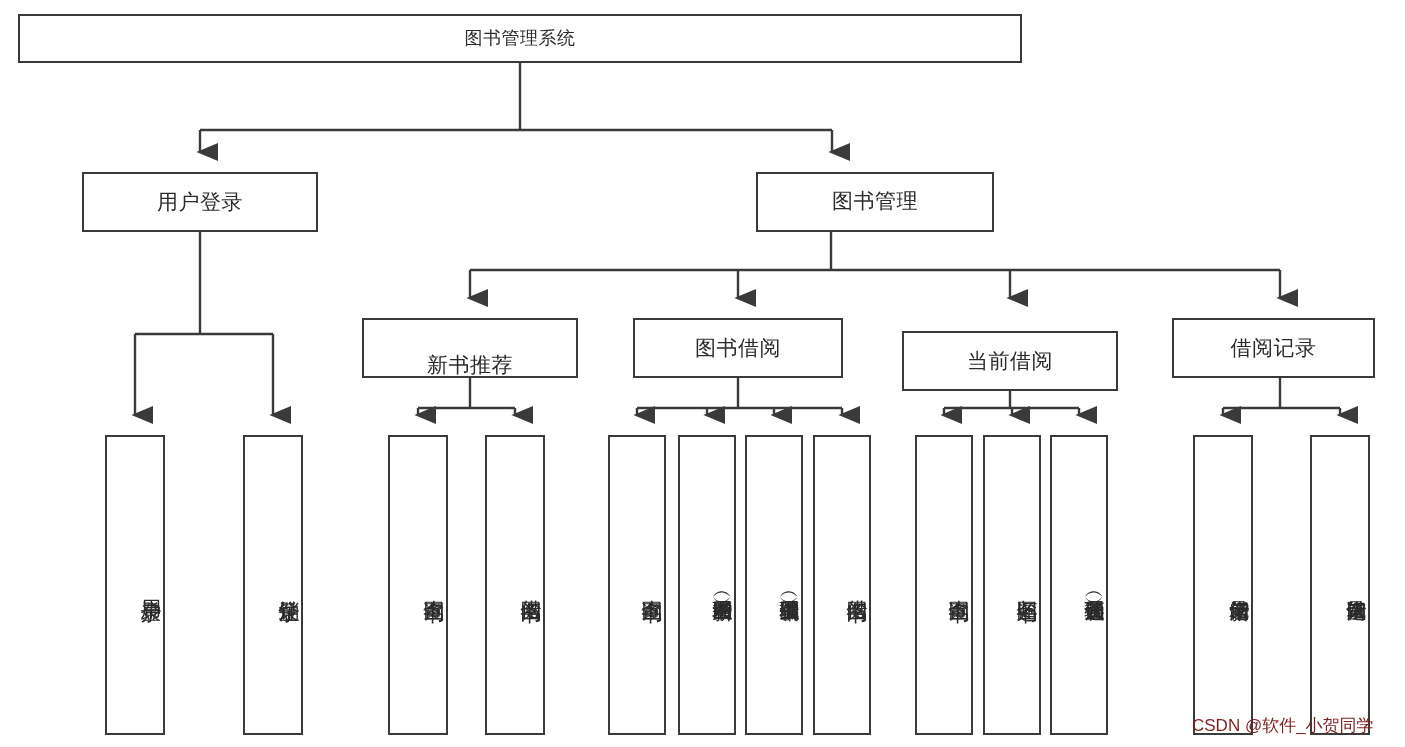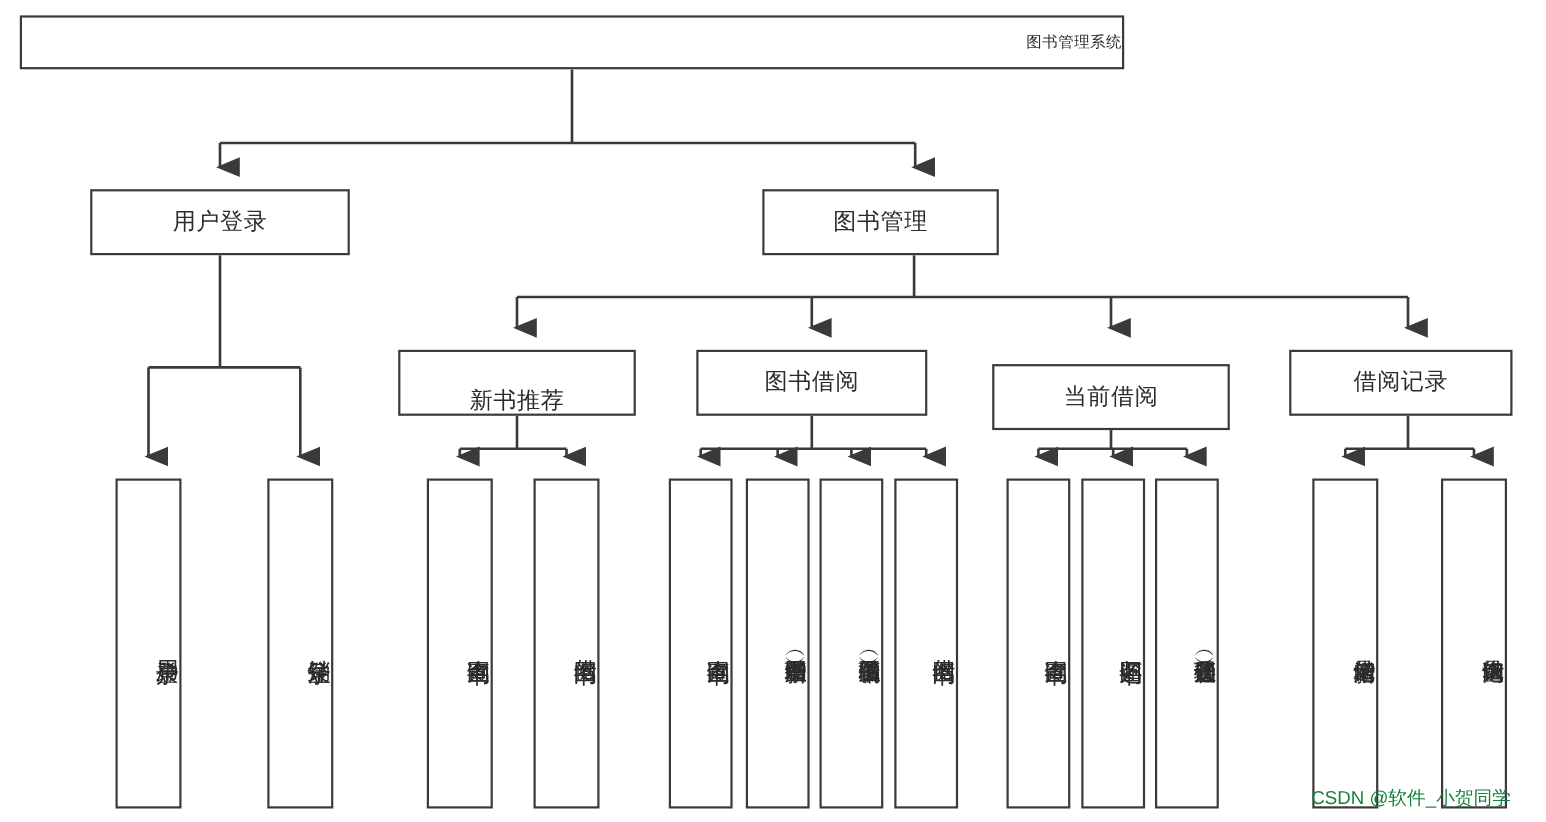--- a/index.html
+++ b/index.html
@@ -35,43 +35,42 @@
     align-items: center;
     justify-content: center;
     text-align: center;
   }
   .node-h {
     font-size: 21px;
     letter-spacing: 0.5px;
     line-height: 1.1;
   }
   .node-root {
-    font-size: 14px;
-    justify-content: flex-end;
+    font-size: 18px;
   }
   .node-v {
     writing-mode: vertical-rl;
     text-orientation: upright;
     font-size: 21px;
     line-height: 1.12;
     letter-spacing: 1px;
     padding-top: 6px;
     padding-bottom: 6px;
     align-items: flex-start;
     justify-content: center;
     white-space: nowrap;
   }
   .node-v.tight {
     font-size: 20px;
     letter-spacing: 0px;
   }
   .watermark {
     position: absolute;
     font-size: 17px;
-    color: #15803d;
+    color: #7f1d1d;
     white-space: nowrap;
     user-select: none;
   }
 </style>
 </head>
 <body>
 
 <div id="canvas">
 
   <svg id="diagram-svg" viewBox="0 0 1405 747" xmlns="http://www.w3.org/2000/svg">
@@ -125,21 +124,21 @@
   </svg>
 
   <div class="node node-h node-root" style="left:18px; top:14px; width:1004px; height:49px;">
     <span>图书管理系统</span>
   </div>
 
   <div class="node node-h" style="left:82px; top:172px; width:236px; height:60px;">
     <span>用户登录</span>
   </div>
 
-  <div class="node node-h" style="left:693px; top:172px; width:215px; height:60px;font-family:Liberation Serif, serif;">
+  <div class="node node-h" style="left:756px; top:172px; width:238px; height:60px;font-family:Liberation Serif, serif;">
     <span>图书管理</span>
   </div>
 
   <div class="node node-h" style="left:362px; top:318px; width:216px; height:60px;align-items:flex-end;">
     <span>新书推荐</span>
   </div>
 
   <div class="node node-h" style="left:633px; top:318px; width:210px; height:60px;text-align:right;">
     <span>图书借阅</span>
   </div>

